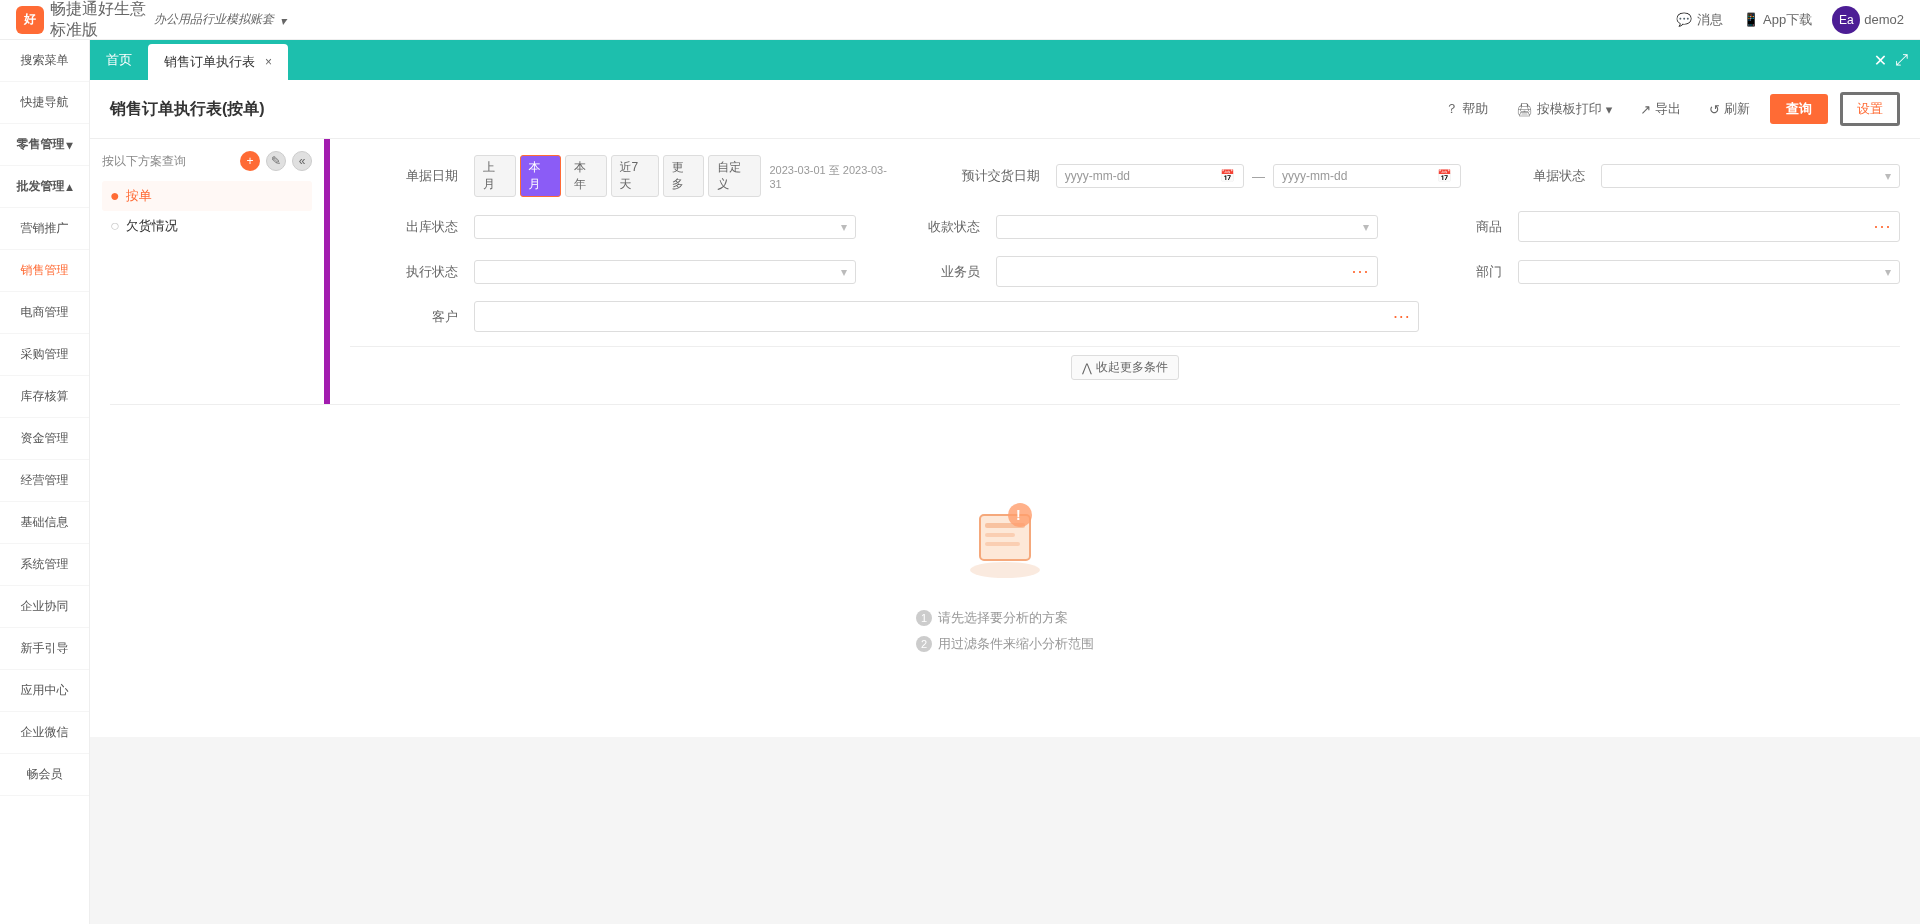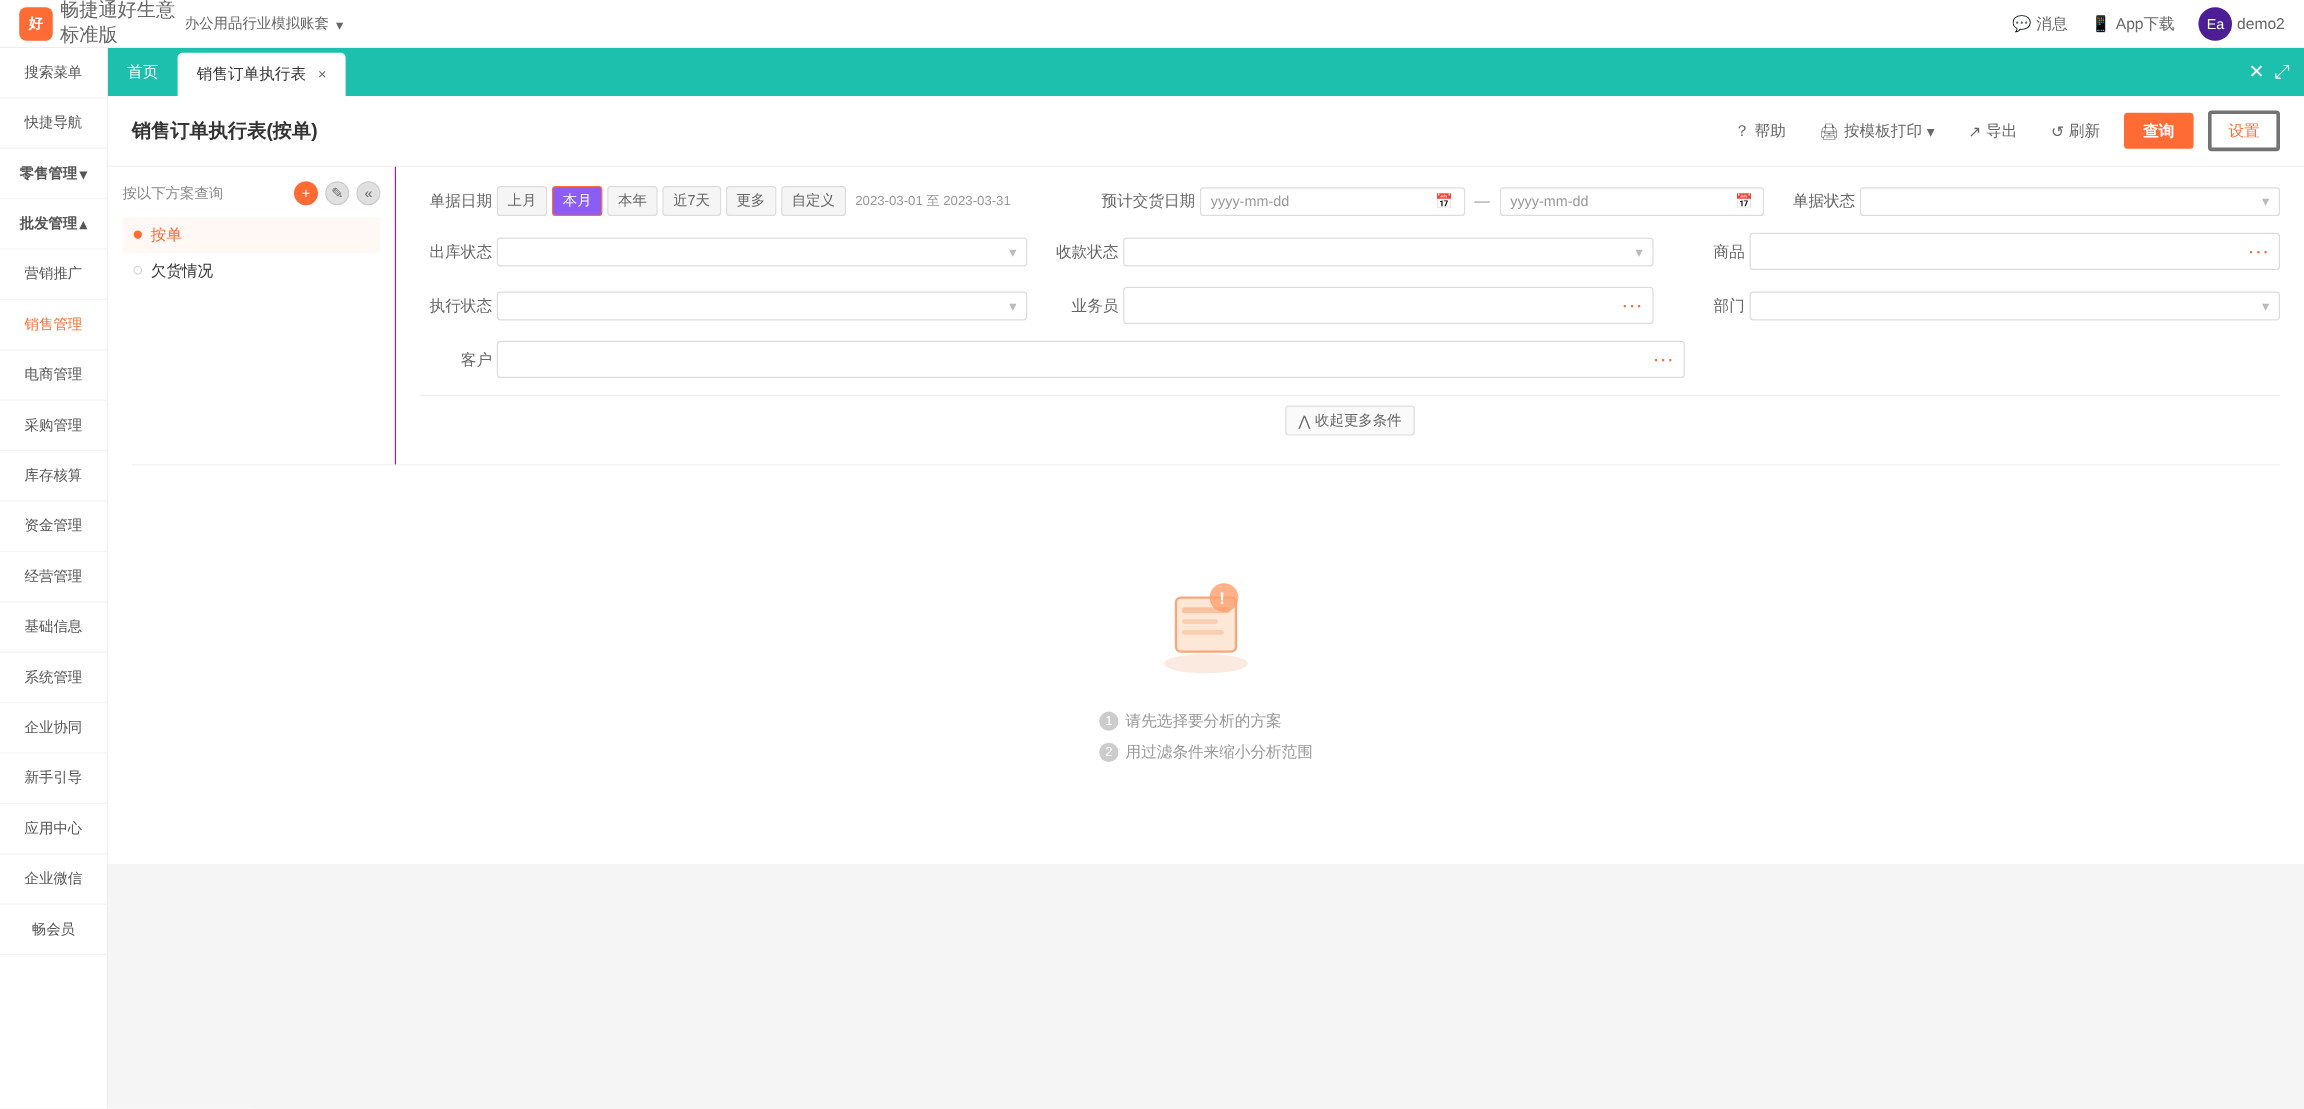--- a/index.html
+++ b/index.html
@@ -4,21 +4,21 @@
   <style>
     * { margin: 0; padding: 0; box-sizing: border-box; }
     body { font-family: 'Microsoft YaHei', Arial, sans-serif; font-size: 13px; background: #f5f5f5; color: #333; width: 1920px; height: 924px; overflow: hidden; display: flex; flex-direction: column; }
 
     
     .top-bar { height: 40px; background: #fff; display: flex; align-items: center; justify-content: space-between; padding: 0 16px; border-bottom: 1px solid #eee; flex-shrink: 0; }
     .top-bar-left { display: flex; align-items: center; gap: 8px; }
     .logo-area { display: flex; align-items: center; gap: 6px; }
     .logo-icon { width: 28px; height: 28px; background: #ff6b35; border-radius: 6px; display: flex; align-items: center; justify-content: center; color: white; font-size: 12px; font-weight: bold; }
     .logo-text { font-size: 16px; color: #666; line-height: 1.3; }
-    .top-bar-center { display: flex; align-items: flex-end; gap: 6px; color: #666; font-size: 12px; }
+    .top-bar-center { display: flex; align-items: flex-end; gap: 6px; color: #666; font-size: 12px; font-style: italic; }
     .top-bar-right { display: flex; align-items: center; gap: 20px; color: #666; font-size: 13px; }
     .top-right-item { display: flex; align-items: center; gap: 4px; cursor: pointer; }
     .avatar { width: 28px; height: 28px; border-radius: 50%; background: #4c1d95; color: white; display: flex; align-items: center; justify-content: center; font-size: 12px; }
 
     
     .main-layout { display: flex; flex: 1; overflow: hidden; }
 
     
     .sidebar { width: 90px; background: #fff; border-right: 1px solid #eee; display: flex; flex-direction: column; overflow-y: auto; flex-shrink: 0; }
     .sidebar-item { padding: 12px 6px; text-align: center; cursor: pointer; color: #555; font-size: 12px; border-bottom: 1px solid #f5f5f5; position: relative; }
@@ -43,34 +43,34 @@
     
     .page-header { display: flex; align-items: center; justify-content: space-between; padding: 12px 20px; border-bottom: 1px solid #eee; background: #fff; }
     .page-title { font-size: 16px; font-weight: bold; color: #333; }
     .header-actions { display: flex; align-items: center; gap: 12px; }
     .header-btn { display: flex; align-items: center; gap: 4px; color: #666; font-size: 13px; cursor: pointer; padding: 4px 8px; border-radius: 3px; }
     .btn-primary { background: #ff6b35; color: white; border: none; padding: 6px 16px; border-radius: 3px; cursor: pointer; font-size: 13px; font-weight: bold; }
     .btn-secondary { background: #fff; color: #ff6b35; border: 3px solid #737373; padding: 5px 14px; border-radius: 3px; cursor: pointer; font-size: 13px; }
 
     
     .filter-area { display: flex; background: #fff; }
-    .filter-left-panel { width: 240px; border-right: 1px solid #a21caf; padding: 12px; flex-shrink: 0; }
+    .filter-left-panel { width: 240px; border-right: 6px solid #a21caf; padding: 12px; flex-shrink: 0; }
     .filter-panel-title { font-size: 12px; color: #888; margin-bottom: 10px; display: flex; align-items: center; gap: 6px; }
     .panel-actions { display: flex; gap: 6px; margin-left: auto; }
     .panel-action-btn { width: 20px; height: 20px; border-radius: 50%; display: flex; align-items: center; justify-content: center; cursor: pointer; font-size: 12px; }
     .btn-add { background: #ff6b35; color: white; }
     .btn-edit { background: #e0e0e0; color: #666; border: 1px solid #ccc; border-radius: 50%; }
     .btn-collapse { background: #e0e0e0; color: #666; border: 1px solid #ccc; border-radius: 50%; }
     .plan-item { display: flex; align-items: center; gap: 6px; padding: 6px 8px; border-radius: 3px; cursor: pointer; font-size: 13px; color: #333; }
     .plan-item.active { color: #ff6b35; background: #fff8f5; }
 
     
     .filter-right { flex: 1; padding: 16px 20px; }
     .filter-row { display: flex; align-items: center; gap: 16px; margin-bottom: 14px; }
-    .filter-item { display: flex; align-items: center; gap: 4px; flex: 1; }
+    .filter-item { display: flex; align-items: center; gap: 16px; flex: 1; margin-left: 48px; }
     .filter-label { color: #666; font-size: 13px; white-space: nowrap; min-width: 60px; text-align: right; }
     .filter-control { flex: 1; display: flex; align-items: center; gap: 4px; }
     .date-group { display: flex; align-items: center; gap: 4px; }
     .date-btn { padding: 3px 8px; border-radius: 3px; cursor: pointer; font-size: 12px; color: #666; background: #f5f5f5; border: 1px solid #ddd; }
     .date-btn.active { background: #8b5cf6; color: white; border-color: #ff6b35; }
     .date-range { color: #999; font-size: 11px; margin-left: 4px; }
     .date-input { border: 1px solid #ddd; border-radius: 3px; padding: 4px 8px; font-size: 12px; color: #999; flex: 1; display: flex; align-items: center; justify-content: space-between; }
     .date-separator { color: #999; padding: 0 4px; }
     .select-input { border: 1px solid #ddd; border-radius: 3px; padding: 4px 8px; font-size: 12px; flex: 1; display: flex; align-items: center; justify-content: space-between; color: #999; cursor: pointer; }
     .select-input .arrow { color: #bbb; }

